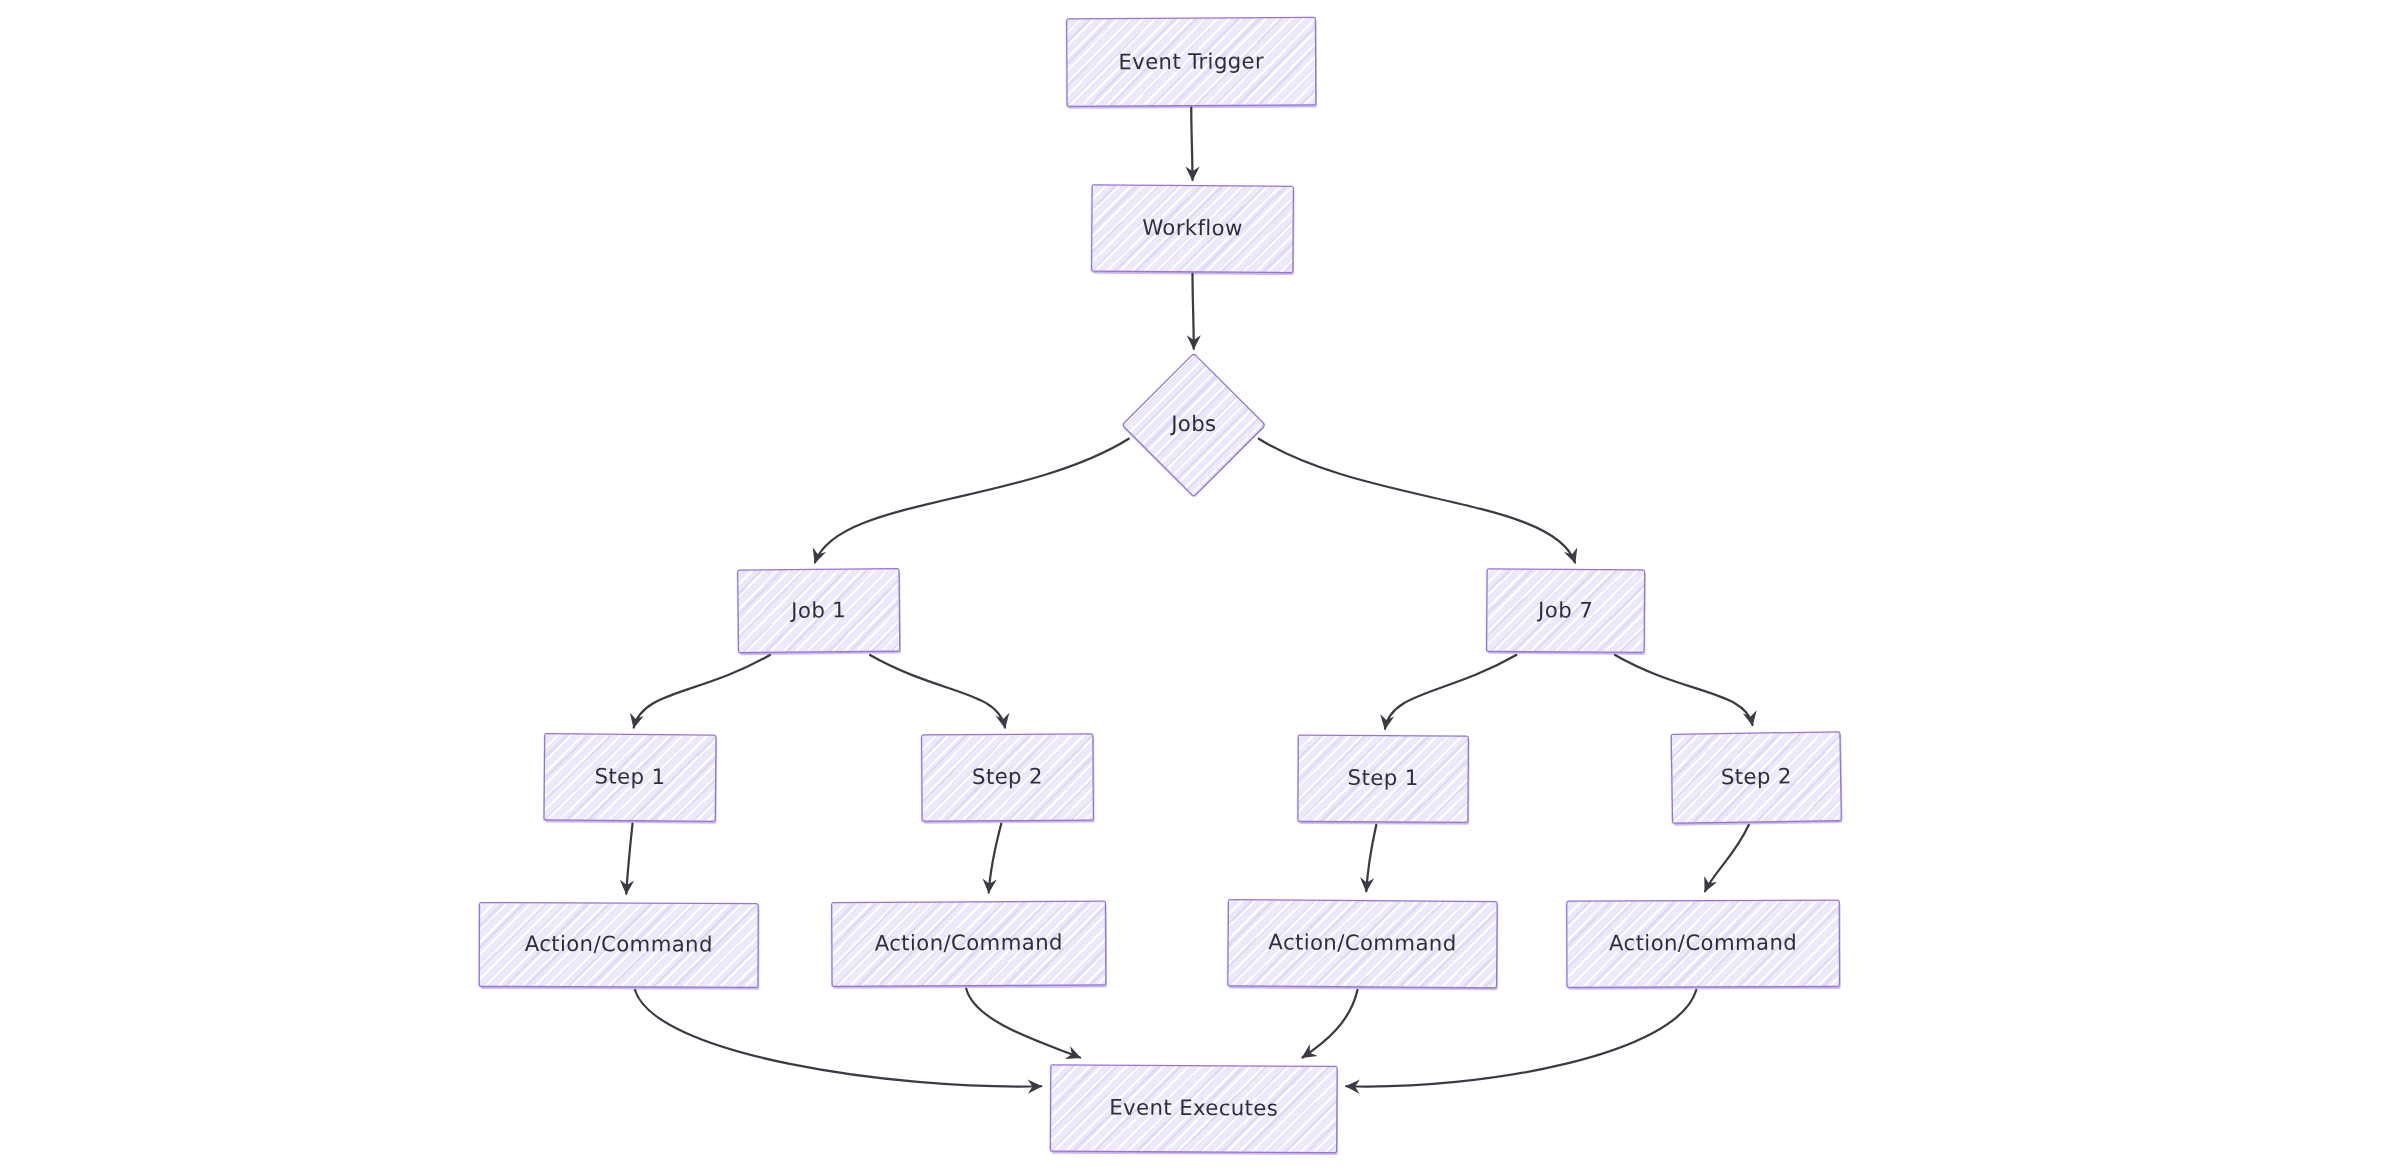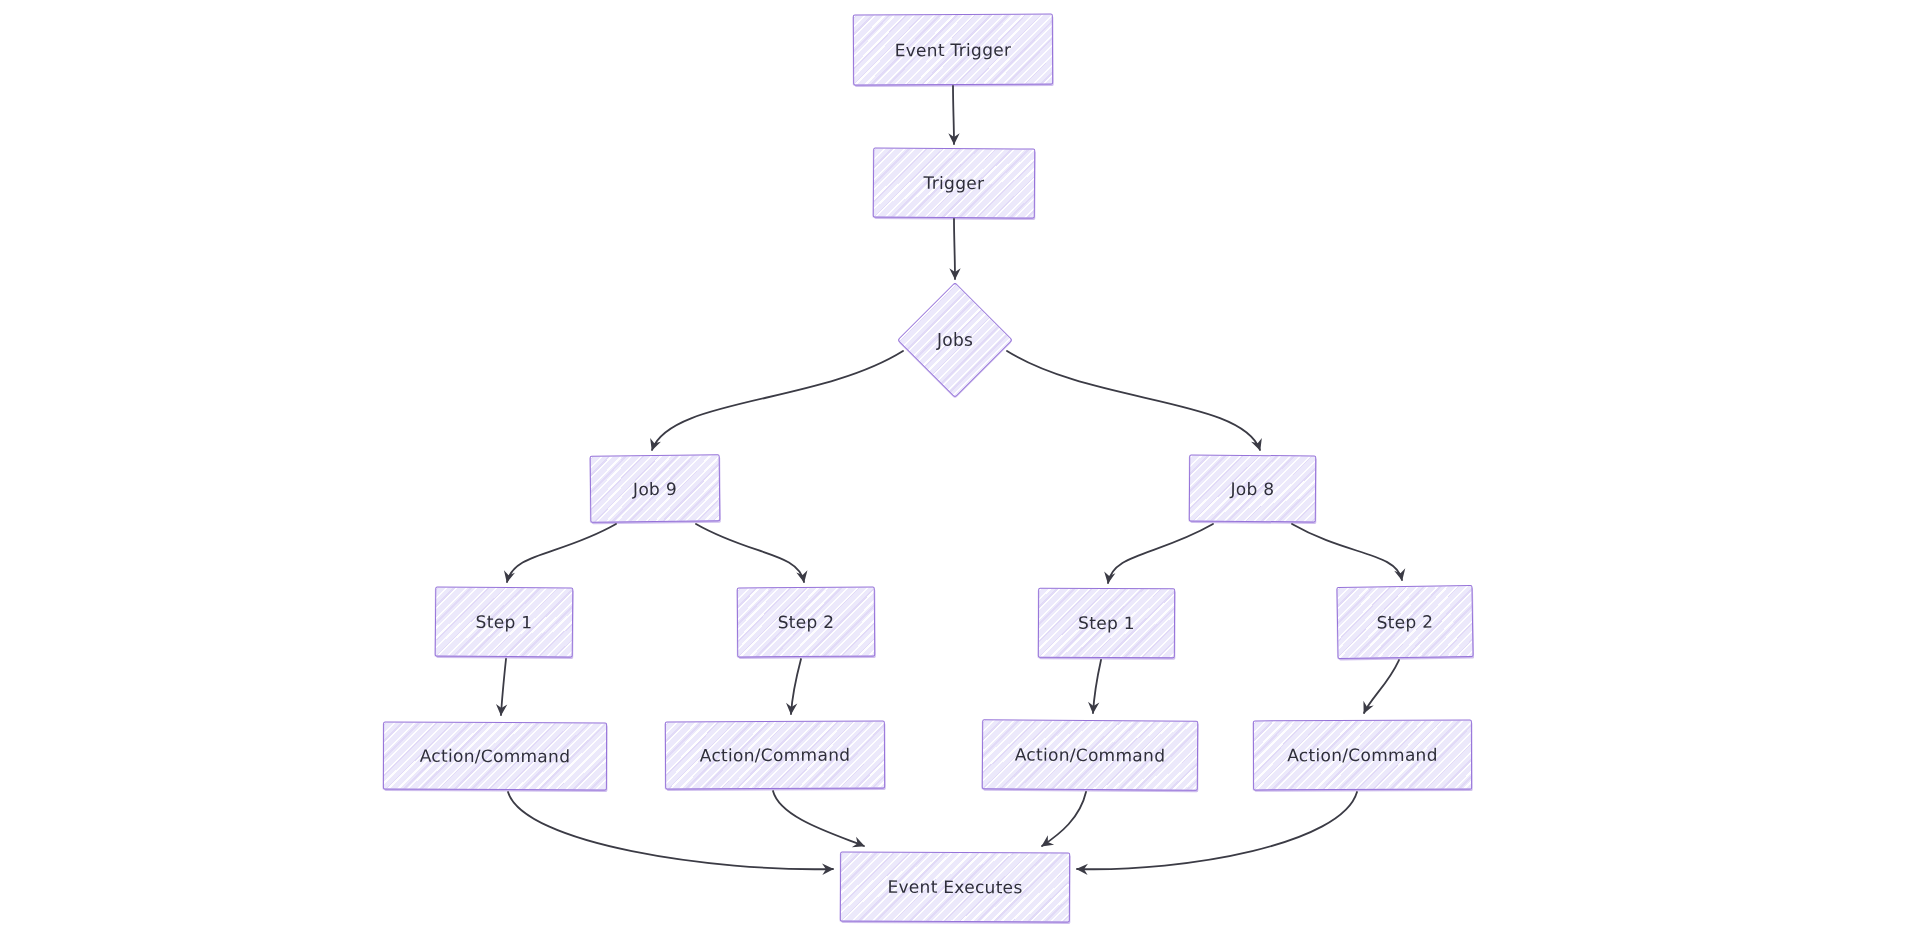--- a/index.html
+++ b/index.html
@@ -91,30 +91,30 @@
       <path d="M508,792 C524,844 714,872 833,869" class="edge" marker-end="url(#arrowhead)"></path>
       <path d="M773,791 C780,818 834,834 864,846" class="edge" marker-end="url(#arrowhead)"></path>
       <path d="M1086,792 C1080,818 1060,834 1042,846" class="edge" marker-end="url(#arrowhead)"></path>
       <path d="M1357,792 C1342,844 1186,872 1077,869" class="edge" marker-end="url(#arrowhead)"></path>
     </svg>
 
   <div class="node" style="left: 853px; top: 14px; width: 200px; height: 71px; transform: rotate(-0.3deg);">
       <span class="label">Event Trigger</span>
     </div>
   <div class="node" style="left: 873px; top: 148px; width: 162px; height: 70px; transform: rotate(0.4deg);">
-      <span class="label">Trigger</span>
+      <span class="label">Workflow</span>
     </div>
   <div class="node diamond" style="left: 914px; top: 299px; width: 82px; height: 82px; transform: rotate(45deg);">
       <span class="label">Jobs</span>
     </div>
   <div class="node" style="left: 590px; top: 455px; width: 130px; height: 67px; transform: rotate(-0.6deg);">
-      <span class="label">Job 9</span>
+      <span class="label">Job 1</span>
     </div>
   <div class="node" style="left: 1189px; top: 455px; width: 127px; height: 67px; transform: rotate(0.4deg);">
-      <span class="label">Job 8</span>
+      <span class="label">Job 7</span>
     </div>
   <div class="node" style="left: 435px; top: 587px; width: 138px; height: 70px; transform: rotate(0.5deg);">
       <span class="label">Step 1</span>
     </div>
   <div class="node" style="left: 737px; top: 587px; width: 138px; height: 70px; transform: rotate(-0.4deg);">
       <span class="label">Step 2</span>
     </div>
   <div class="node" style="left: 1038px; top: 588px; width: 137px; height: 70px; transform: rotate(0.3deg);">
       <span class="label">Step 1</span>
     </div>

